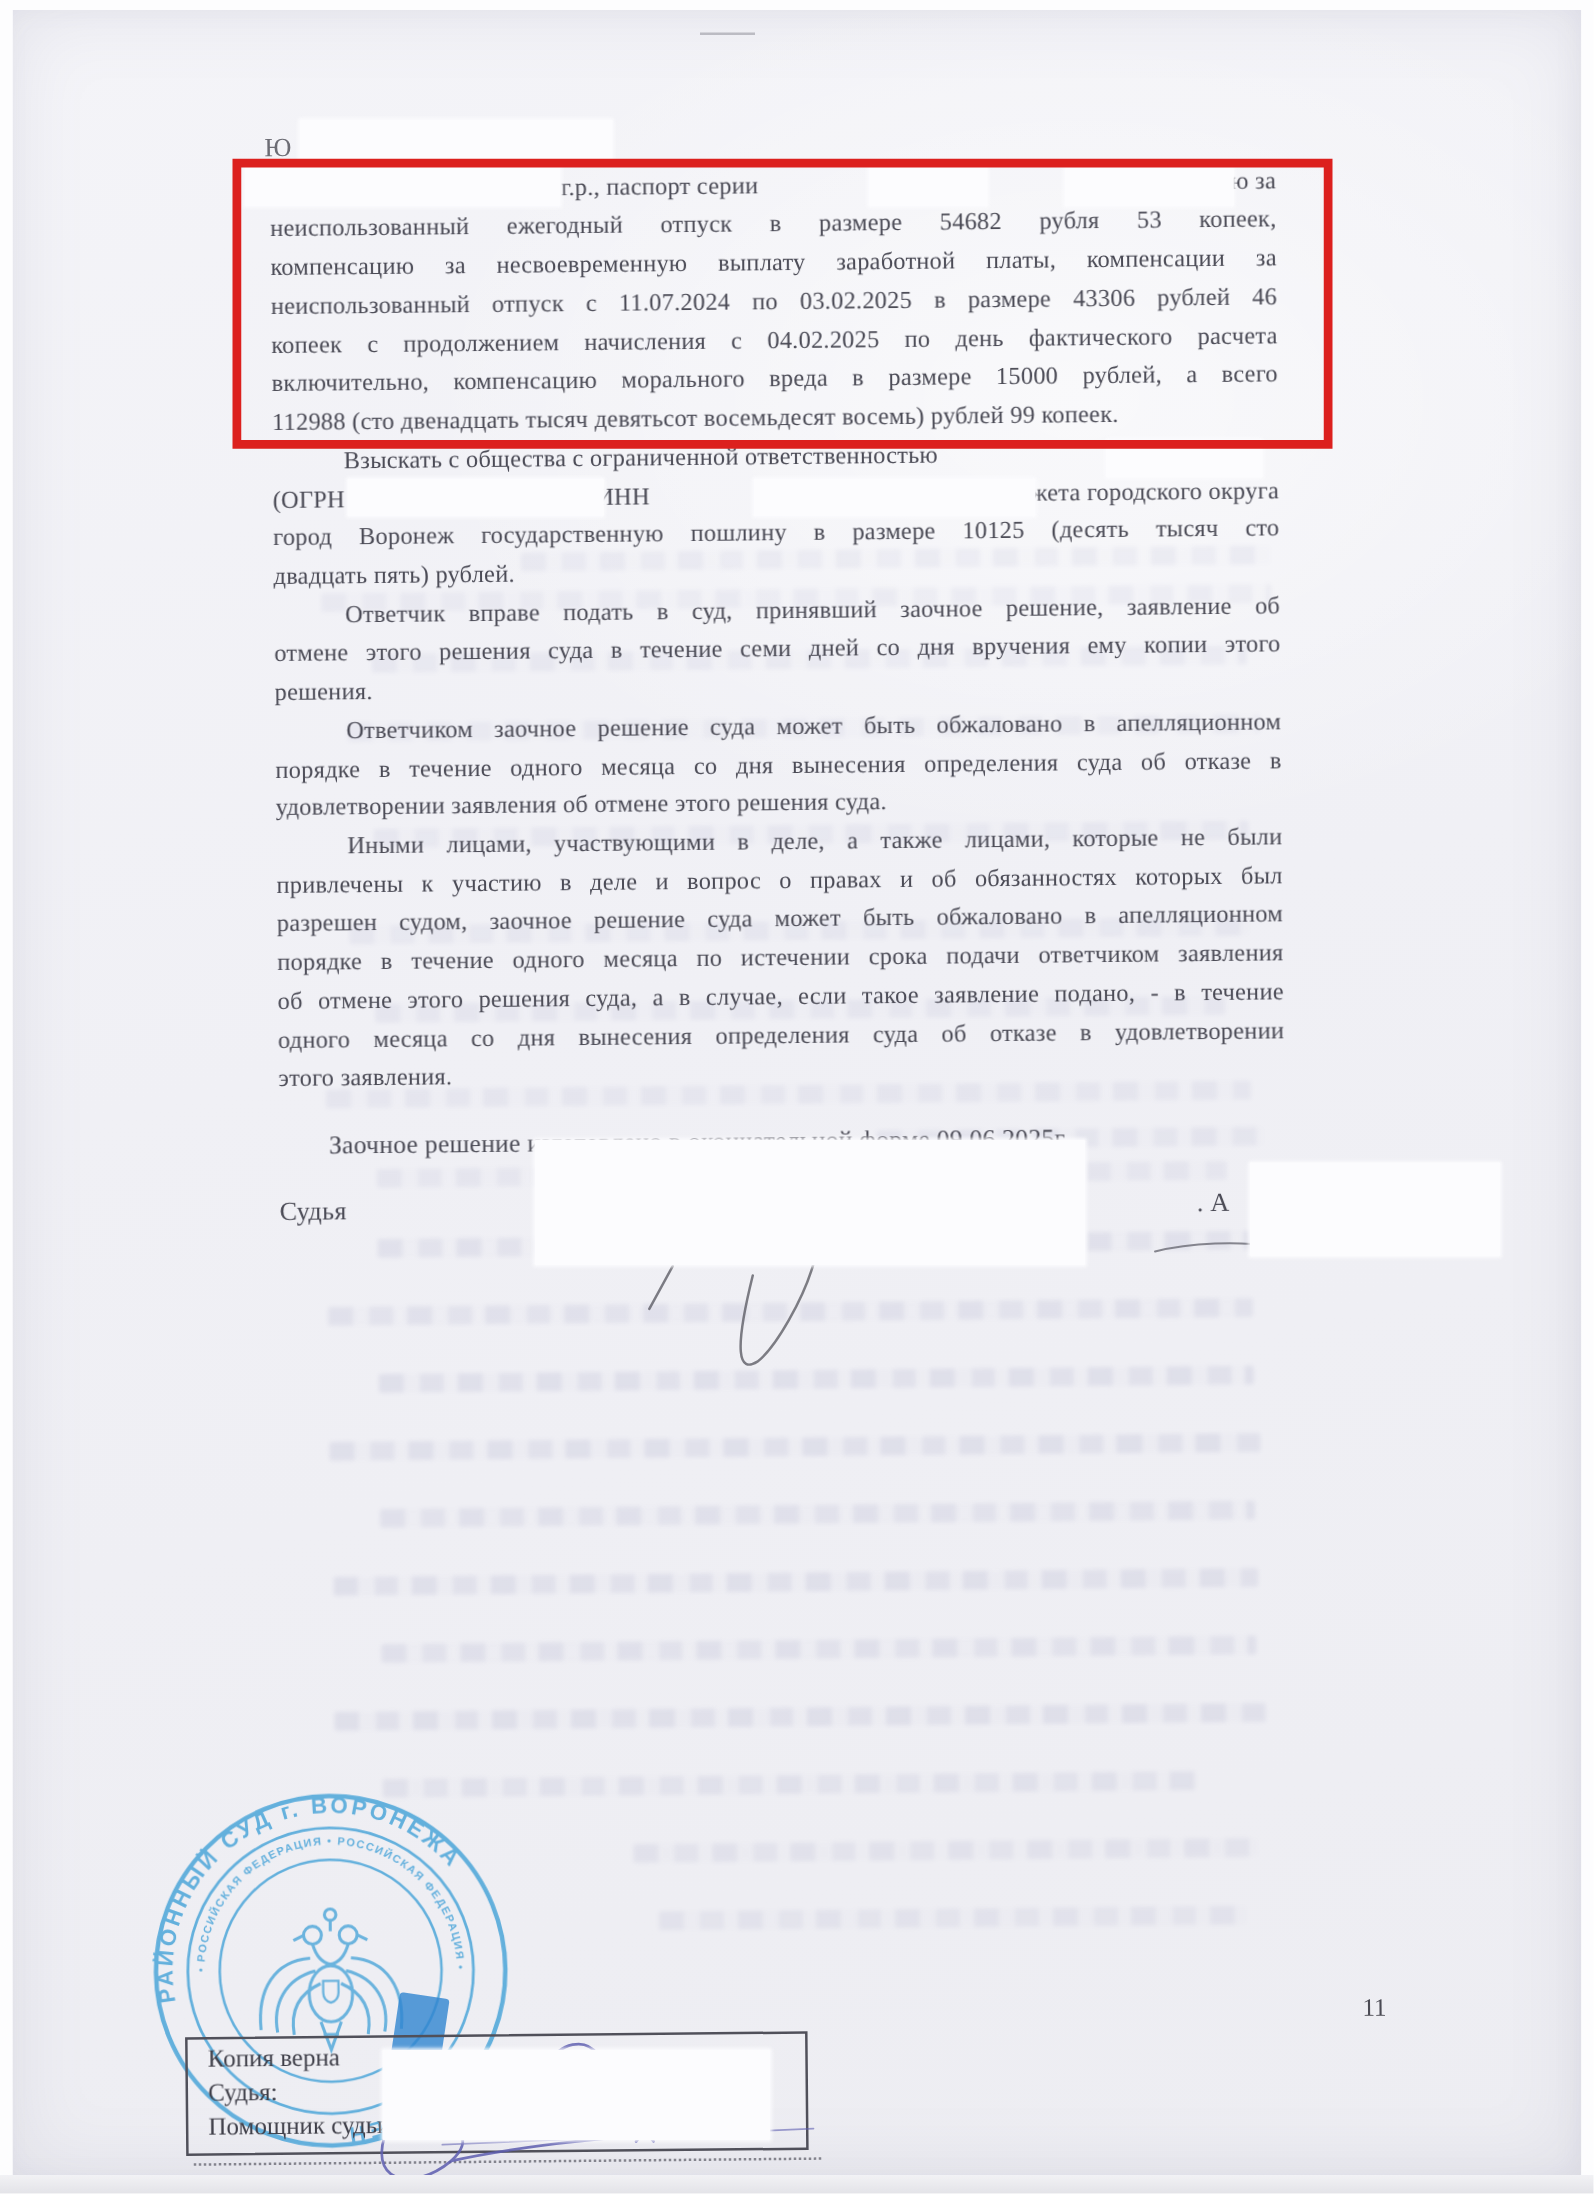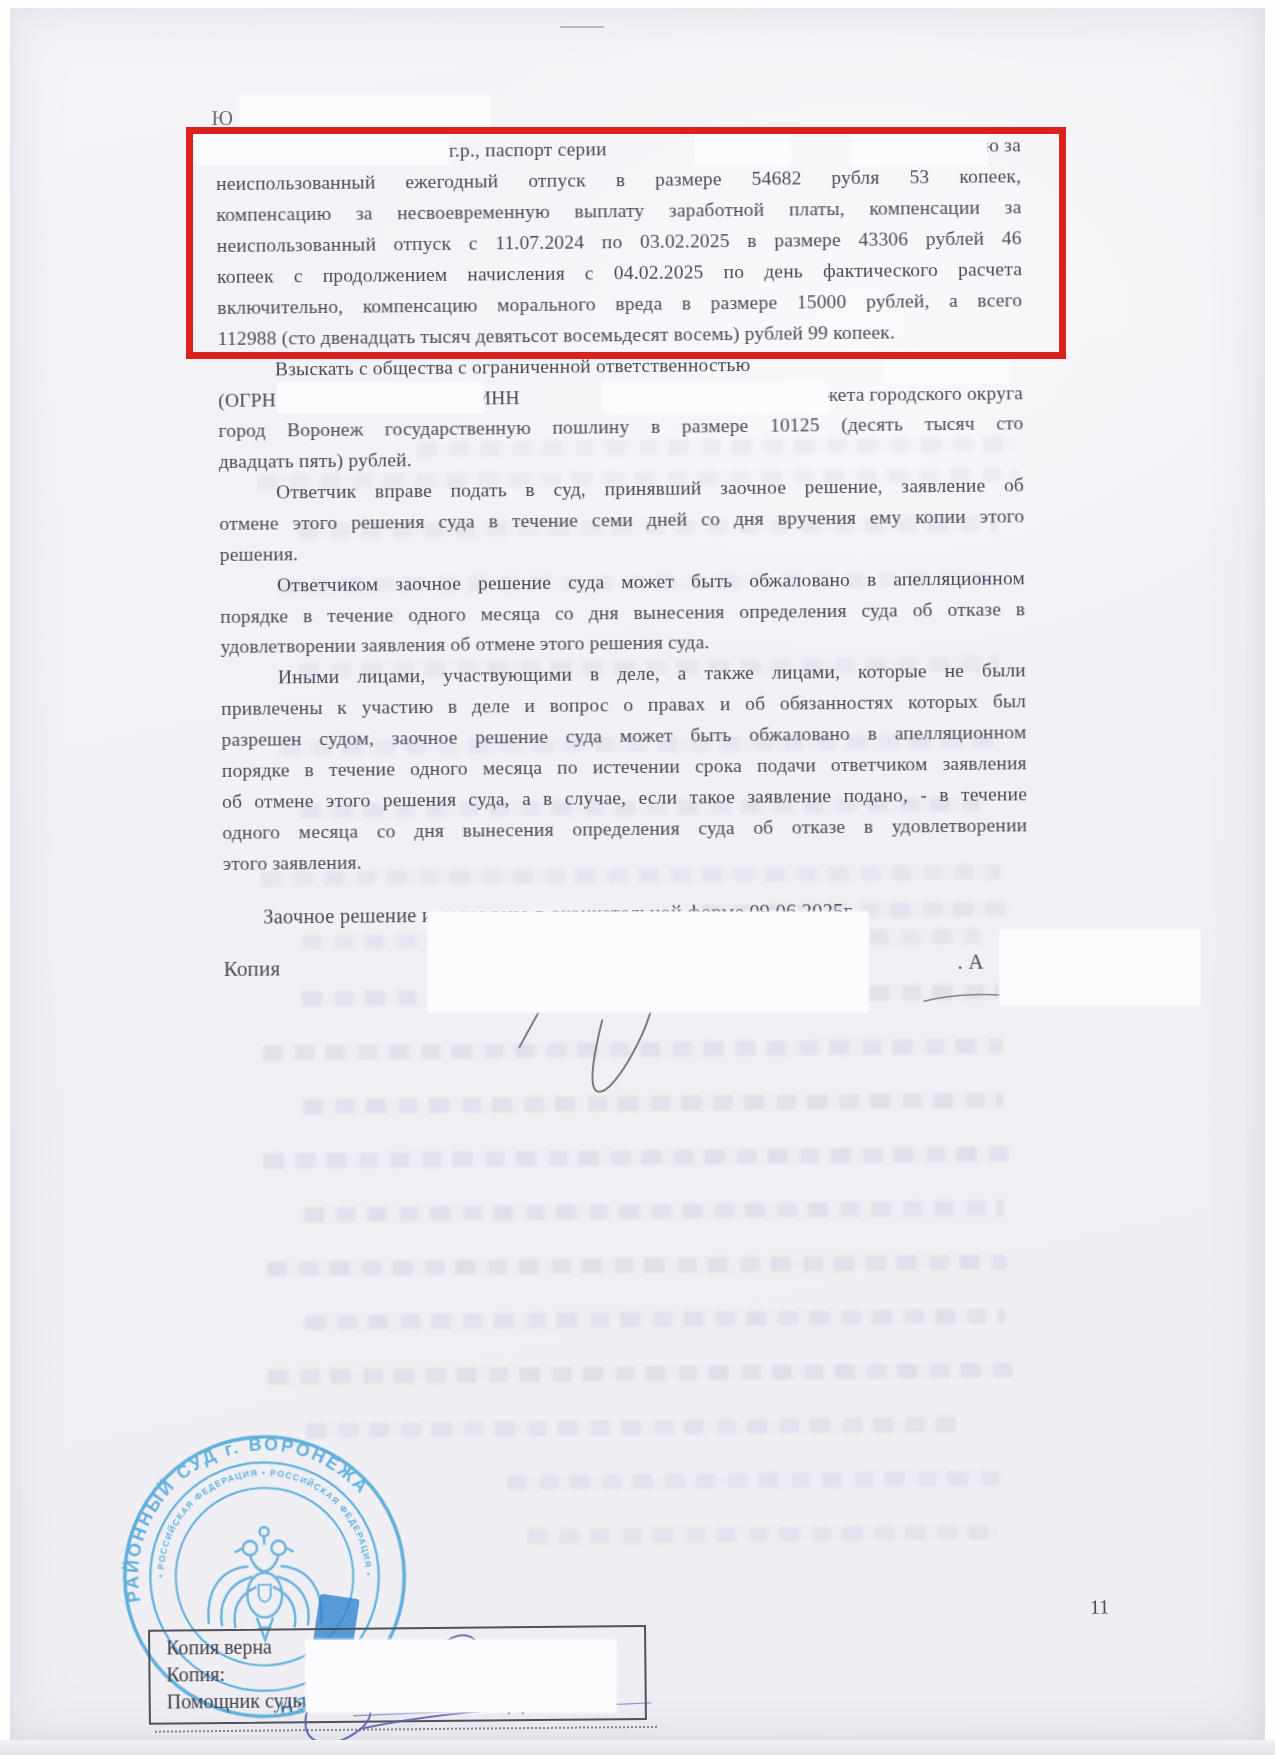--- a/index.html
+++ b/index.html
@@ -104,21 +104,21 @@
     <div class="tline j ind z2" style="top:659px">Иными лицами, участвующими в деле, а также лицами, которые не были</div>
     <div class="tline j z2" style="top:690px">привлечены к участию в деле и вопрос о правах и об обязанностях которых был</div>
     <div class="tline j z2" style="top:721px">разрешен судом, заочное решение суда может быть обжаловано в апелляционном</div>
     <div class="tline j z2" style="top:752px">порядке в течение одного месяца по истечении срока подачи ответчиком заявления</div>
     <div class="tline j z2" style="top:783px">об отмене этого решения суда, а в случае, если такое заявление подано, - в течение</div>
     <div class="tline j z2" style="top:814px">одного месяца со дня вынесения определения суда об отказе в удовлетворении</div>
     <div class="tline nw z2" style="top:845px">этого заявления.</div>
     <div class="tline nw z2" style="top:898px;padding-left:40px;box-sizing:border-box;font-size:20.5px">Заочное решение изготовлено в окончательной форме 09.06.2025г.</div>
 
     <div class="tline flexline z2" style="top:950px;width:760px;font-size:21px">
-      <span>Копия</span>
+      <span>Судья</span>
       <span>. А</span>
     </div>
 
     <div class="pageno">11</div>
 
     <div class="stampwrap">
       <svg width="306" height="306" viewBox="0 0 300 300">
         <defs>
           <path id="arcTop" d="M 30.2,182.1 A 124,124 0 1 1 269.8,182.1" fill="none"></path>
           <path id="arcIn" d="M 51,150 A 99,99 0 1 1 249,150 A 99,99 0 1 1 51,150" fill="none"></path>
@@ -158,21 +158,21 @@
           <path d="M142,190 L150,212 L158,190"></path>
           <path d="M144,200 h12"></path>
           <path d="M144,158 h12 v9 q0,6 -6,8 q-6,-2 -6,-8 z" stroke-width="1.8"></path>
         </g>
       </svg>
     </div>
     <div class="bluepatch"></div>
 
     <div class="certbox">
       <div class="certline" style="top:5px">Копия верна</div>
-      <div class="certline" style="top:32px">Копия:</div>
+      <div class="certline" style="top:32px">Судья:</div>
       <div class="certline" style="top:59px">Помощник судьи:</div>
     </div>
     <div class="dotline"></div>
 
     <svg class="sigsvg" width="1275" height="1755" viewBox="0 0 1275 1755">
       <g fill="none" stroke-linecap="round">
         <g stroke="#55555e" stroke-width="2" opacity=".75">
           <path d="M536,1012 L517,1046"></path>
           <path d="M600,1020 C584,1082 588,1098 603,1089 C618,1078 641,1038 649,1010"></path>
         </g>

